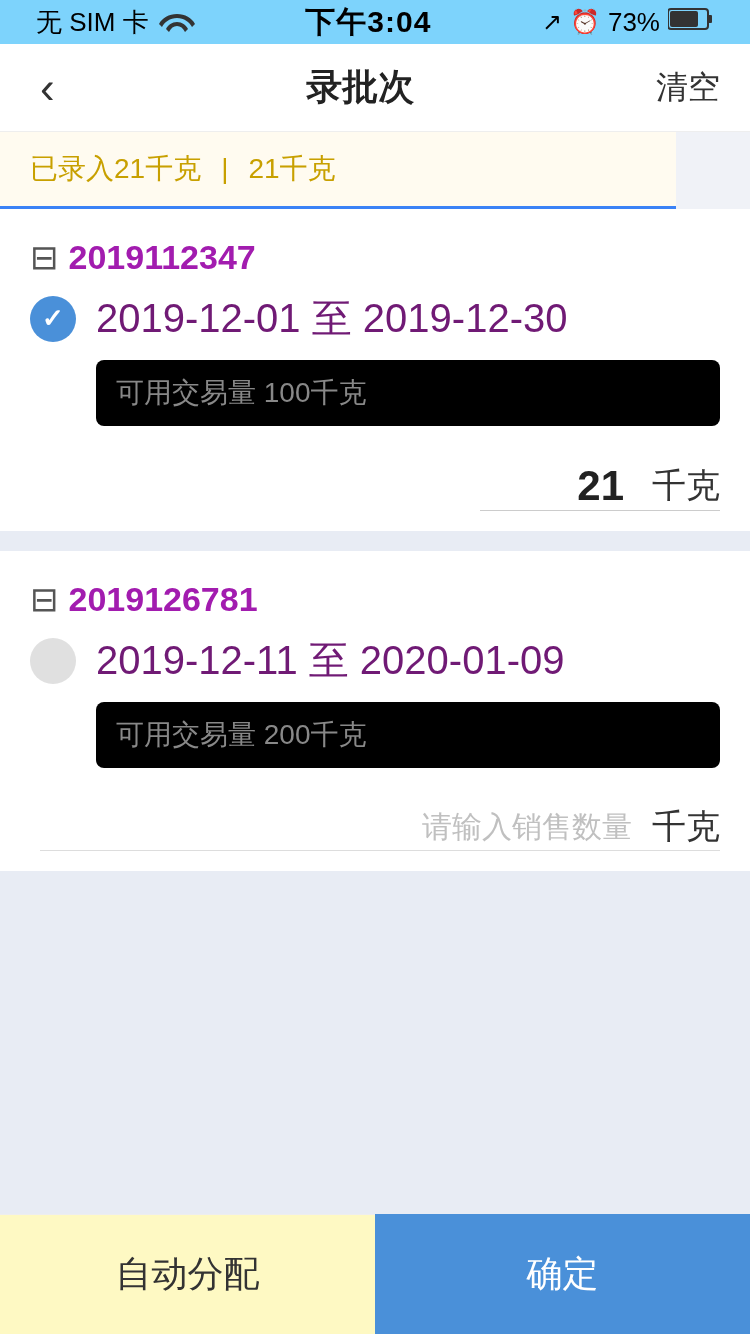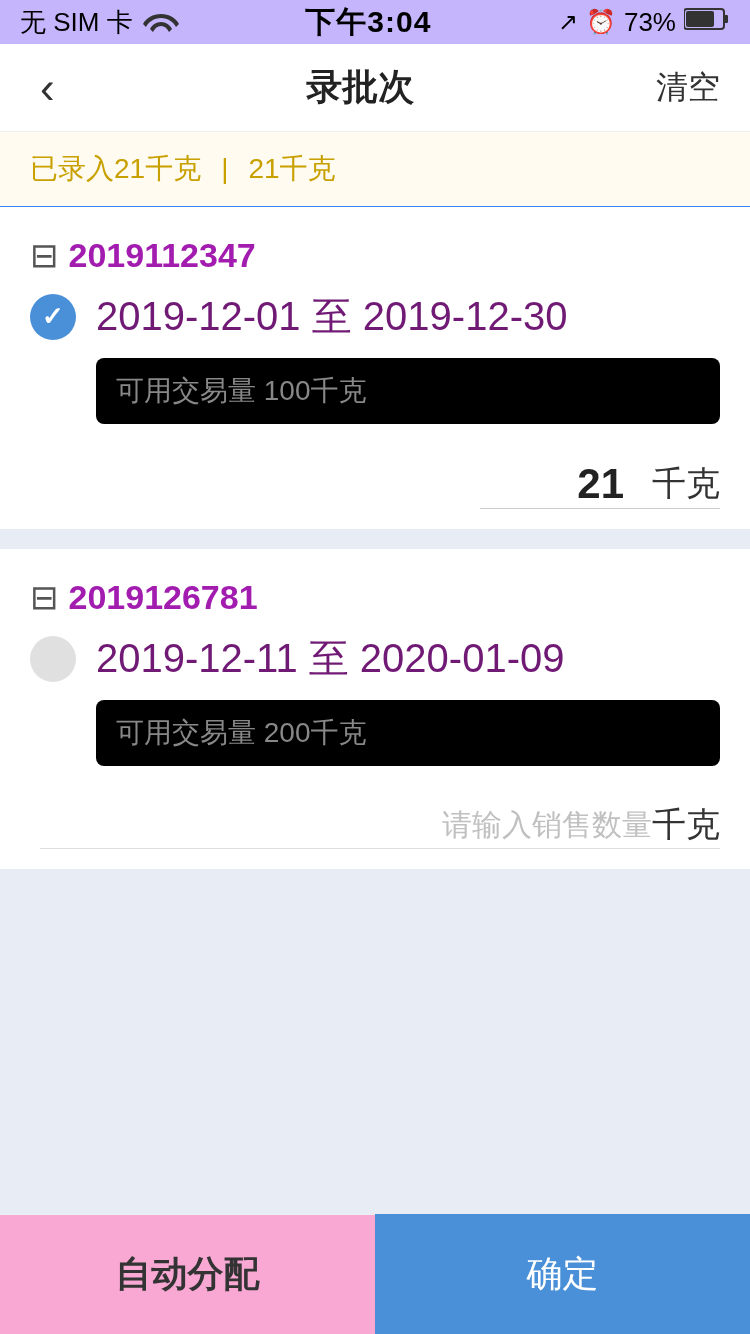--- a/index.html
+++ b/index.html
@@ -9,25 +9,25 @@
       min-height: 1334px;
       font-family: -apple-system, "PingFang SC", "Helvetica Neue", Arial, sans-serif;
       background: #f0f2f7;
       font-size: 32px;
     }
 
     
     .status-bar {
       width: 750px;
       height: 44px;
-      background: #c4b5fd;
+      background: #7dd3fc;
       display: flex;
       align-items: center;
       justify-content: space-between;
-      padding: 0 20px;
+      padding: 0 36px;
       font-size: 28px;
       font-weight: 500;
     }
     .status-left {
       display: flex;
       align-items: center;
       gap: 10px;
       font-size: 26px;
     }
     .status-center {
@@ -65,27 +65,27 @@
       color: #222;
     }
     .nav-clear {
       font-size: 32px;
       color: #333;
       cursor: pointer;
     }
 
     
     .info-bar {
-      width: 750px;
+      width: 676px;
       background: #fffbf0;
       padding: 18px 30px;
       display: flex;
       align-items: center;
       gap: 20px;
-      border-bottom: 1px solid #3b82f6;
+      border-bottom: 3px solid #3b82f6;
     }
     .info-item {
       font-size: 28px;
       color: #c8a000;
       font-weight: 500;
     }
     .info-divider {
       color: #c8a000;
       font-size: 28px;
     }
@@ -175,30 +175,29 @@
     .bottom-bar {
       width: 750px;
       height: 120px;
       display: flex;
       position: fixed;
       bottom: 0;
       left: 0;
     }
     .btn-auto {
       flex: 1;
-      background: #f9a8d4;
+      background: #fef9c3;
       display: flex;
       align-items: center;
       justify-content: center;
       font-size: 36px;
       color: #333;
       border: none;
       cursor: pointer;
       border-top: 1px solid #eee;
-      font-weight: bold;
     }
     .btn-confirm {
       flex: 1;
       background: #4a90d9;
       display: flex;
       align-items: center;
       justify-content: center;
       font-size: 36px;
       color: #fff;
       border: none;
@@ -306,21 +305,21 @@
             <span class="checkmark"></span>
           </div>
           <span class="batch-date">2019-12-11 至 2020-01-09</span>
         </div>
 
         <div class="batch-quota-row">
           <span>可用交易量 200千克</span>
         </div>
       </div>
 
-      <div style="padding: 16px 30px 0; background:#fff; display:flex; align-items:center; justify-content:flex-end; ">
+      <div style="padding: 16px 30px 0; background:#fff; display:flex; align-items:center; justify-content:flex-end; gap:20px;">
         <span style="font-size:30px; color:#c0c0c0; flex:1; text-align:right;">请输入销售数量</span>
         <span style="font-size:34px; color:#333; font-weight:500;">千克</span>
       </div>
       <div style="padding: 0 30px 20px; background:#fff; display:flex; justify-content:flex-end;">
         <div style="width:100%; max-width:680px; height:1px; background:#ddd;"></div>
       </div>
     </div>
 
     <div class="gray-area"></div>
 

